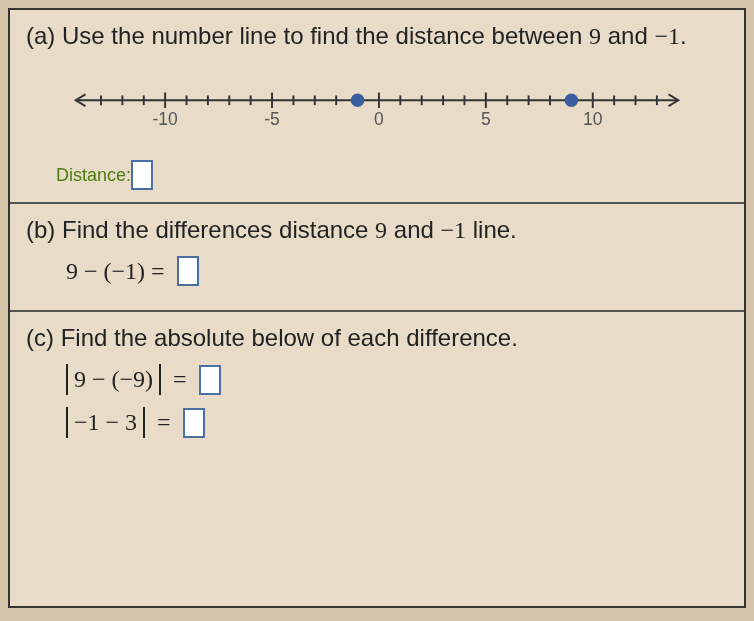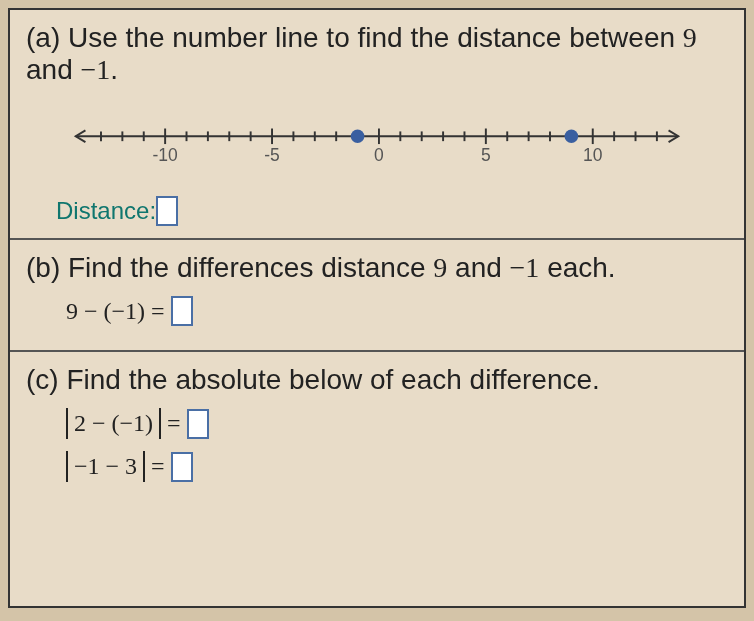--- a/index.html
+++ b/index.html
@@ -19,39 +19,39 @@
     box-sizing: border-box;
   }
   .section {
     border-bottom: 2px solid #555;
     padding: 12px 16px;
   }
   .section:last-child {
     border-bottom: none;
   }
   .prompt {
-    font-size: 28px;
+    font-size: 24px;
     color: #222;
     margin-bottom: 10px;
   }
   .prompt .neg {
     font-family: 'Times New Roman', serif;
   }
   .numberline-wrap {
     margin: 30px 40px 20px 40px;
     position: relative;
     height: 60px;
   }
   .nl-svg {
     width: 100%;
     height: 60px;
   }
   .distance-row {
-    font-size: 24px;
-    color: #0f766e;
+    font-size: 18px;
+    color: #4d7c0f;
     margin-left: 30px;
     margin-top: 10px;
     display: flex;
     align-items: center;
     gap: 0;
   }
   .input-box {
     display: inline-block;
     width: 18px;
     height: 26px;
@@ -59,21 +59,21 @@
     background: white;
     vertical-align: middle;
   }
   .eq-block {
     margin: 12px 0 12px 40px;
     font-size: 24px;
     font-family: 'Times New Roman', serif;
     color: #222;
     display: flex;
     align-items: center;
-    gap: 6px;
+    gap: 12px;
   }
   .abs-bar {
     display: inline-block;
     border-left: 2px solid #222;
     border-right: 2px solid #222;
     padding: 0 6px;
     line-height: 1.3;
   }
 </style>
 </head>
@@ -146,35 +146,35 @@
     </div>
   </div>
 
   <div class="section">
     <div class="prompt">
       <span>(b)</span>
       <span>Find the differences distance</span>
       <span class="neg">9</span>
       <span>and</span>
       <span class="neg">−1</span>
-      <span>each.</span>
+      <span>line.</span>
     </div>
     <div class="eq-block">
       <span>9 − (−1) =</span>
       <span class="input-box"></span>
     </div>
   </div>
 
   <div class="section">
     <div class="prompt">
       <span>(c)</span>
       <span>Find the absolute below of each difference.</span>
     </div>
     <div class="eq-block">
-      <span class="abs-bar"><span>2 − (−1)</span></span>
+      <span class="abs-bar"><span>9 − (−9)</span></span>
       <span>=</span>
       <span class="input-box"></span>
     </div>
     <div class="eq-block">
       <span class="abs-bar"><span>−1 − 3</span></span>
       <span>=</span>
       <span class="input-box"></span>
     </div>
   </div>
 

